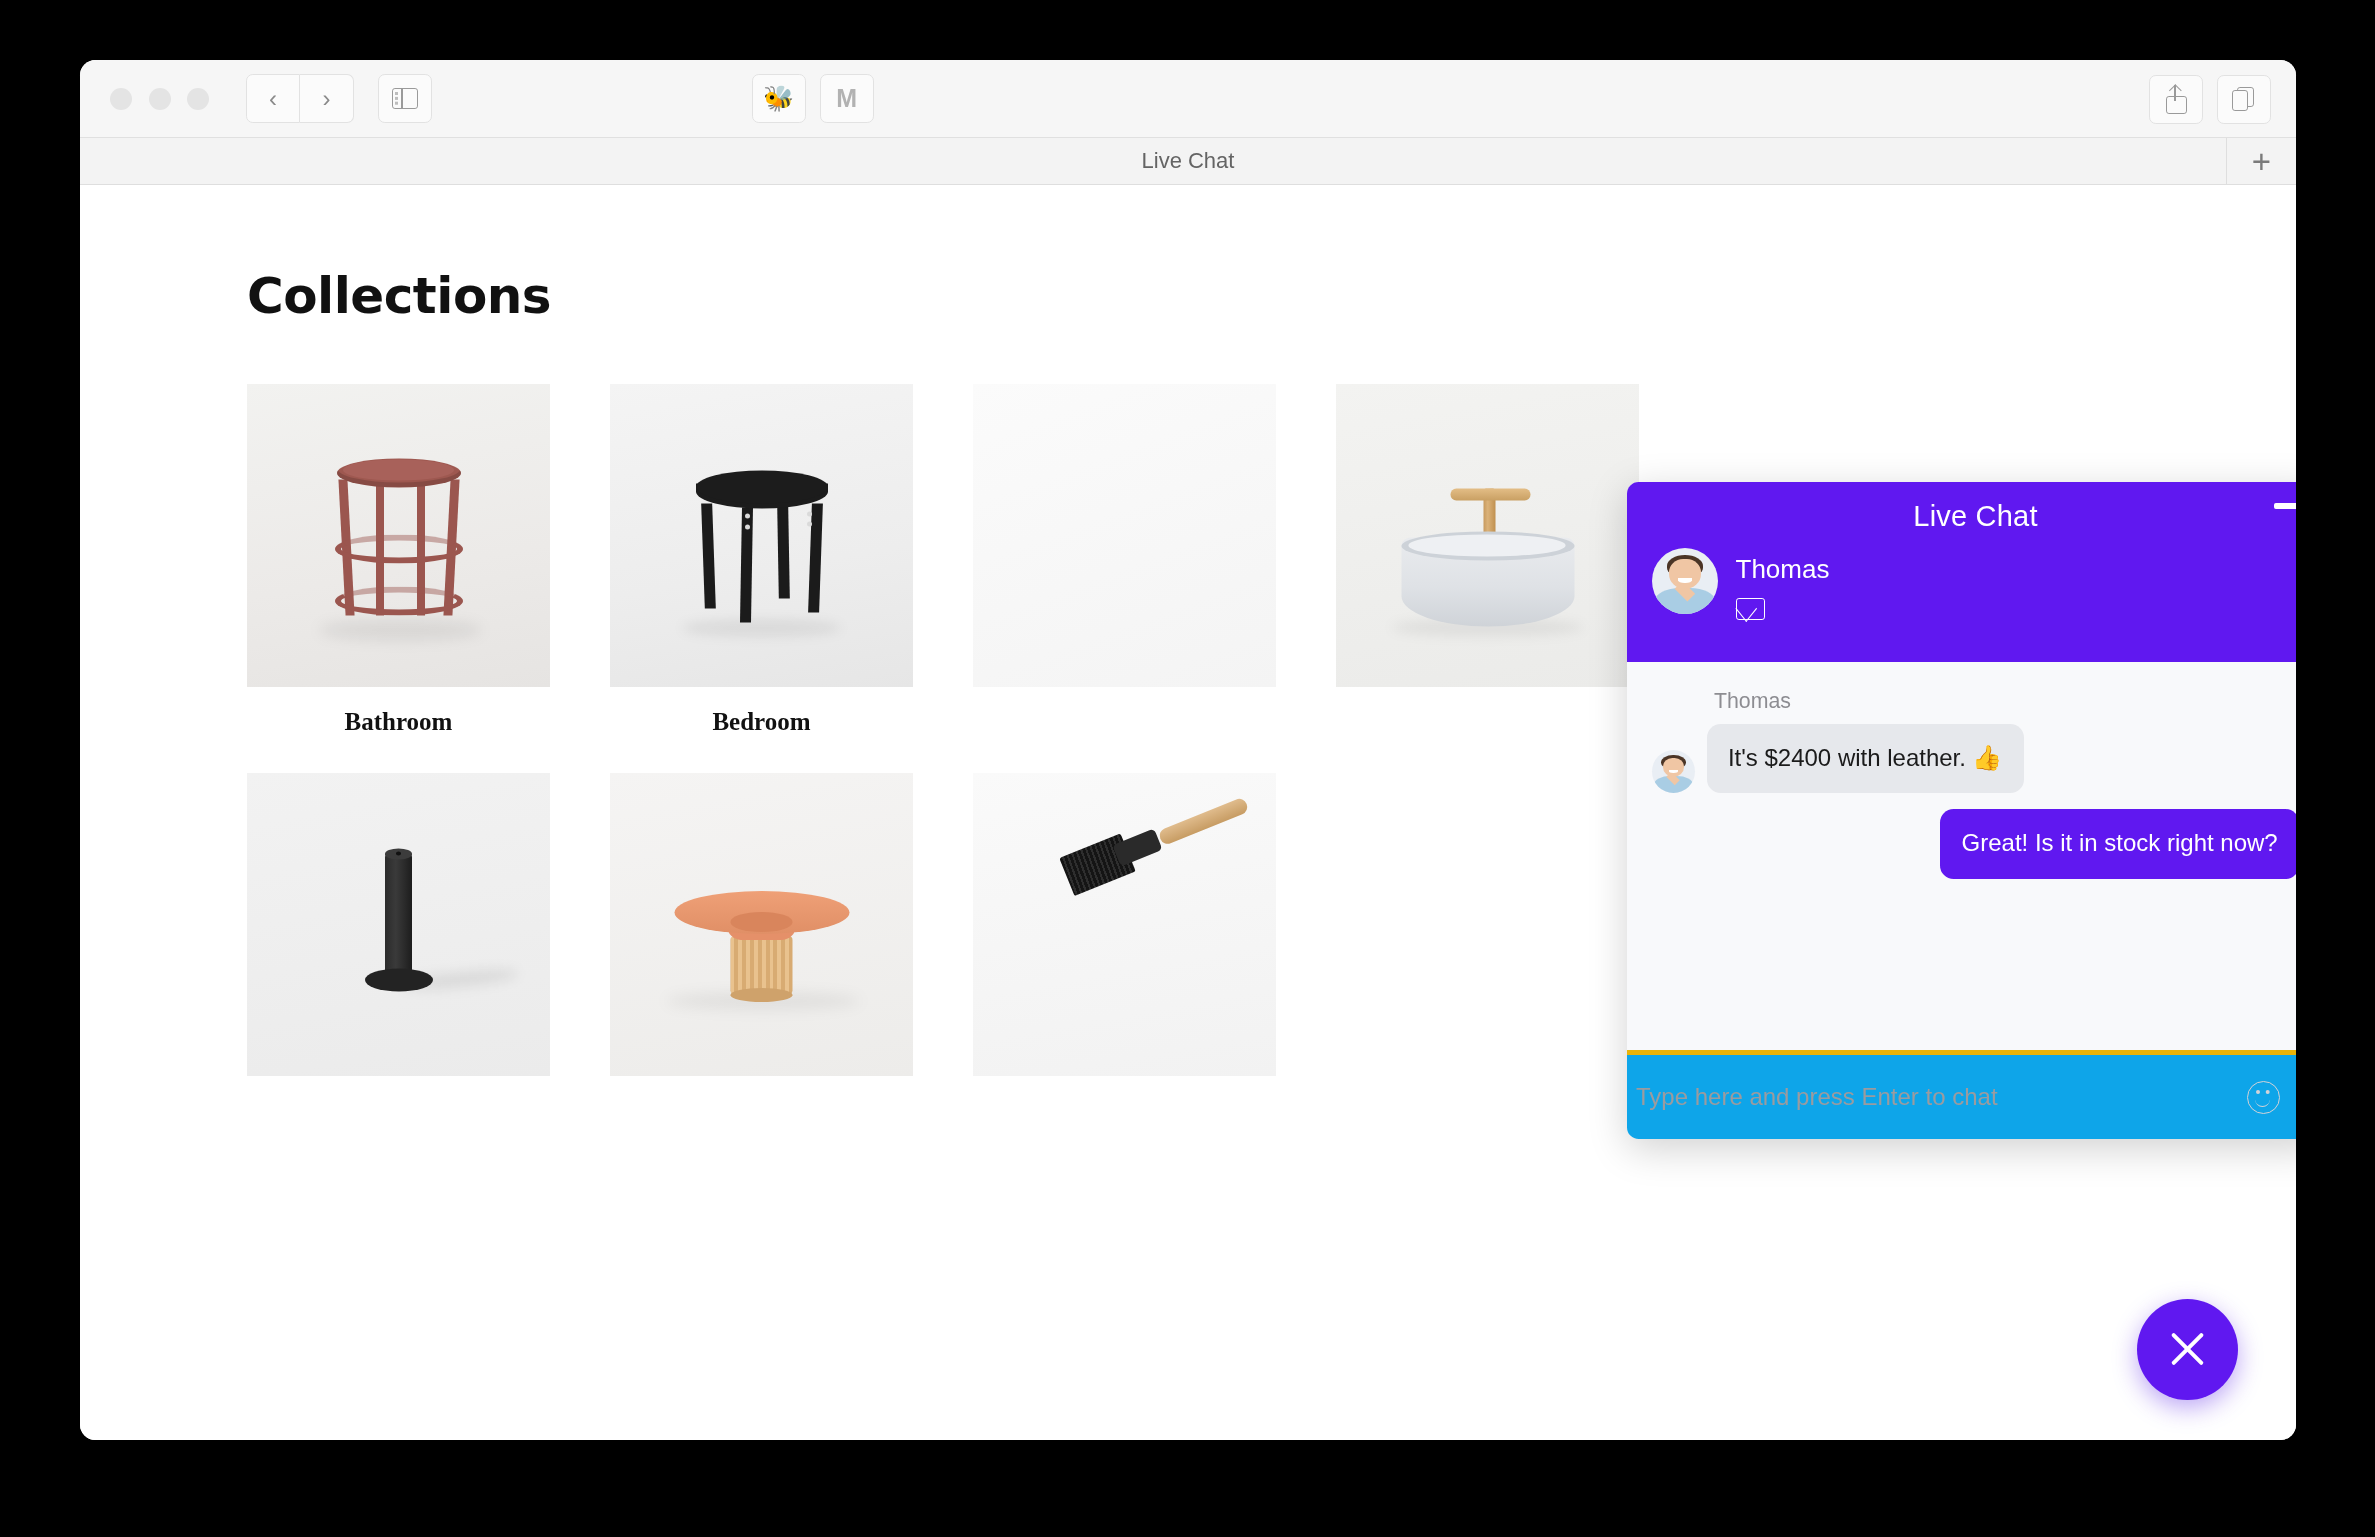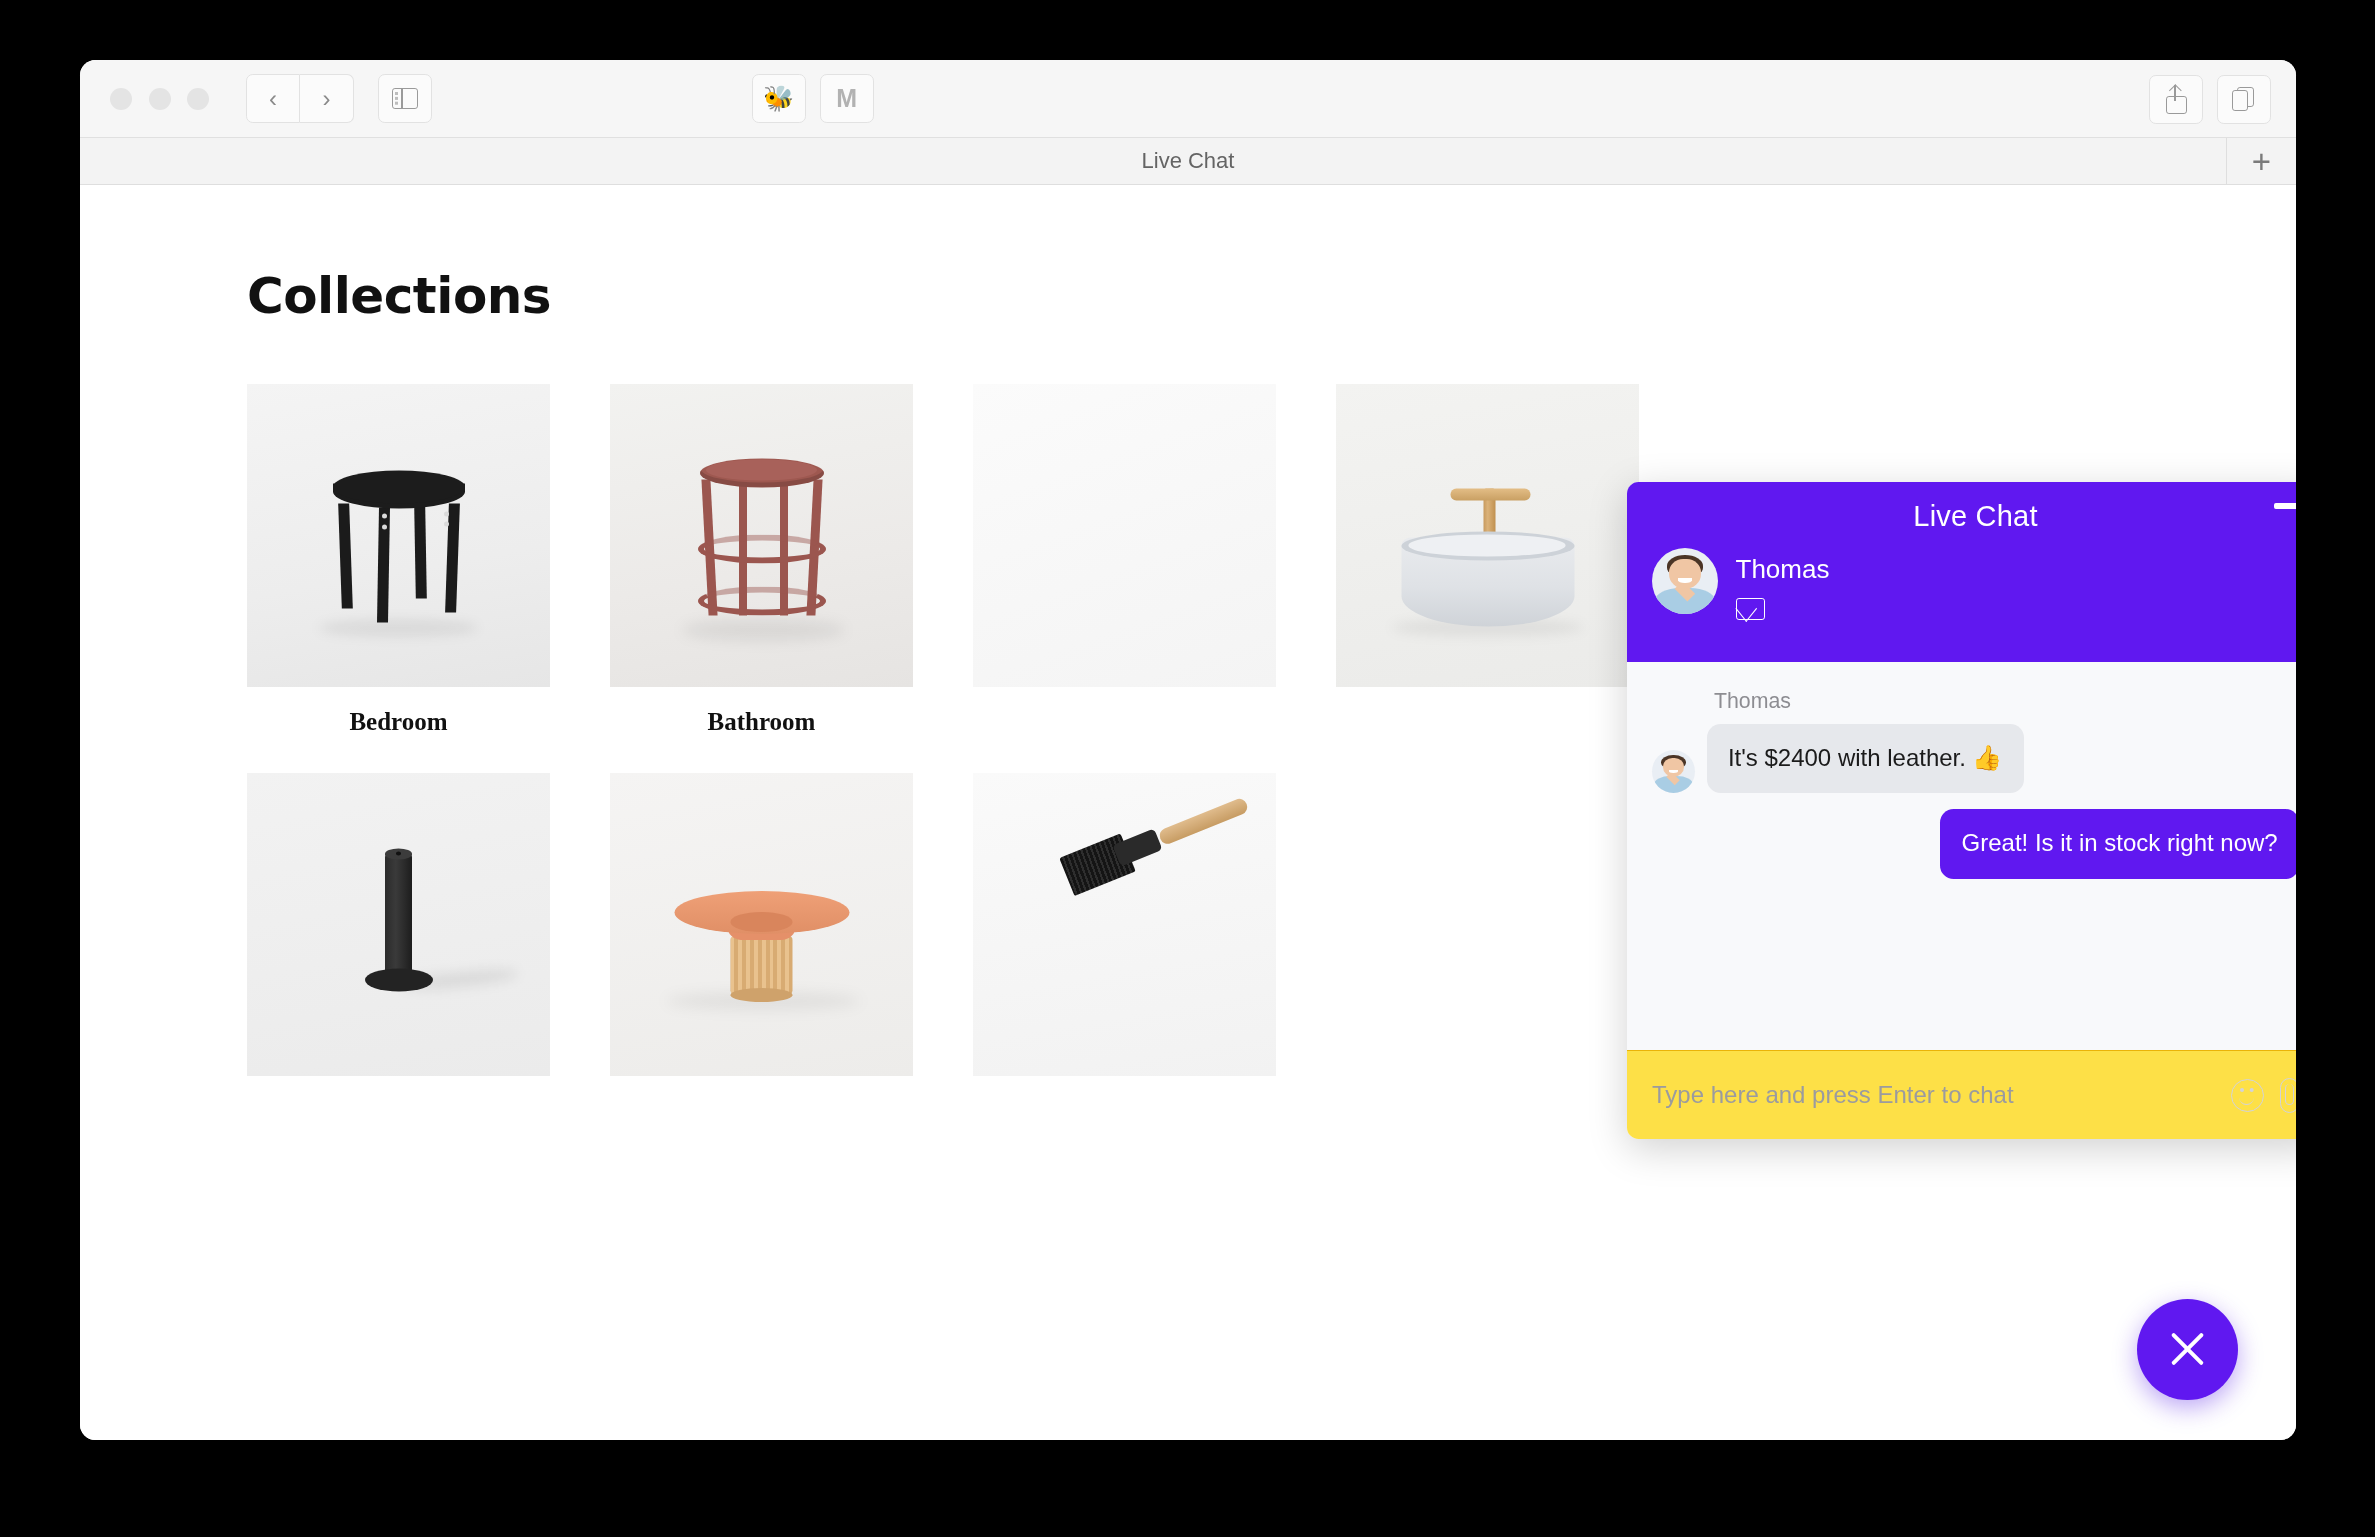--- a/index.html
+++ b/index.html
@@ -640,26 +640,26 @@
   }
   .bubble.out { background: #6018f0; color: #ffffff; }
   .bubble.in  { background: #e6e8ec; color: #1b1b1b; }
   .sender-name {
     font-size: 21.3px;
     color: #8d8d92;
     margin: 3.9px 0 9.7px 62px;
   }
 
   .chat-input-bar {
-    background: #fde047;
-    border-top: 1px solid #eab308;
+    background: #0ea5e9;
+    border-top: 5px solid #eab308;
     height: 89px;
     display: flex;
     align-items: center;
-    padding: 0 25px;
+    padding: 0 9px;
     gap: 15.5px;
   }
   .chat-input {
     flex: 1;
     border: none;
     outline: none;
     background: transparent;
     font-size: 24px;
     color: #2c2c2c;
     font-family: "Liberation Sans", sans-serif;
@@ -783,20 +783,39 @@
 
   <div class="tabbar">
     <span class="tab-title">Live Chat</span>
     <div class="new-tab">+</div>
   </div>
 
   <div class="page">
     <div class="page-title">Collections</div>
 
     <div class="grid">
+
+      <div class="card">
+        <div class="thumb">
+          <div class="ph stool-bg">
+            <div class="stool">
+              <div class="shadow"></div>
+              <div class="leg l1"></div>
+                <div class="leg l2"></div>
+              <div class="leg l3"></div>
+                <div class="leg l4"></div>
+              <div class="ring r1"></div>
+                <div class="ring r2"></div>
+              <div class="seat"></div>
+                <div class="seat-top"></div>
+            </div>
+          </div>
+        </div>
+        <div class="card-label">Bathroom</div>
+      </div>
 
       <div class="card">
         <div class="thumb">
           <div class="ph table-bg">
             <div class="sidetable">
               <div class="shadow"></div>
               <div class="lg g1"></div>
                 <div class="lg g2"></div>
               <div class="lg g3"></div>
                 <div class="lg g4"></div>
@@ -805,39 +824,20 @@
               <div class="screw s1"></div>
                 <div class="screw s2"></div>
               <div class="screw s3"></div>
                 <div class="screw s4"></div>
             </div>
           </div>
         </div>
         <div class="card-label">Bedroom</div>
       </div>
 
-      <div class="card">
-        <div class="thumb">
-          <div class="ph stool-bg">
-            <div class="stool">
-              <div class="shadow"></div>
-              <div class="leg l1"></div>
-                <div class="leg l2"></div>
-              <div class="leg l3"></div>
-                <div class="leg l4"></div>
-              <div class="ring r1"></div>
-                <div class="ring r2"></div>
-              <div class="seat"></div>
-                <div class="seat-top"></div>
-            </div>
-          </div>
-        </div>
-        <div class="card-label">Bathroom</div>
-      </div>
-
 
       <div class="card">
         <div class="thumb">
           <div class="ph hooks-bg"></div>
         </div>
         <div class="card-label"></div>
       </div>
 
       <div class="card">
         <div class="thumb">

